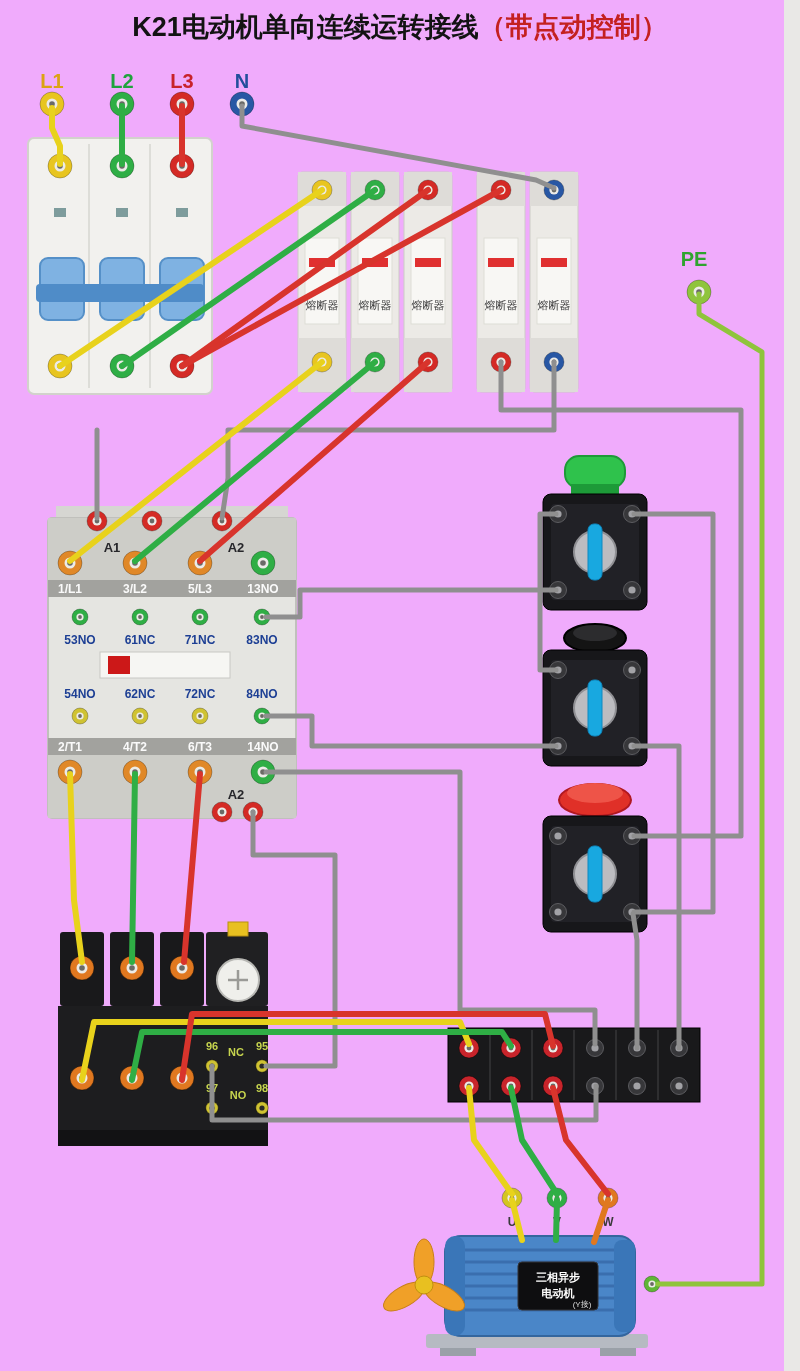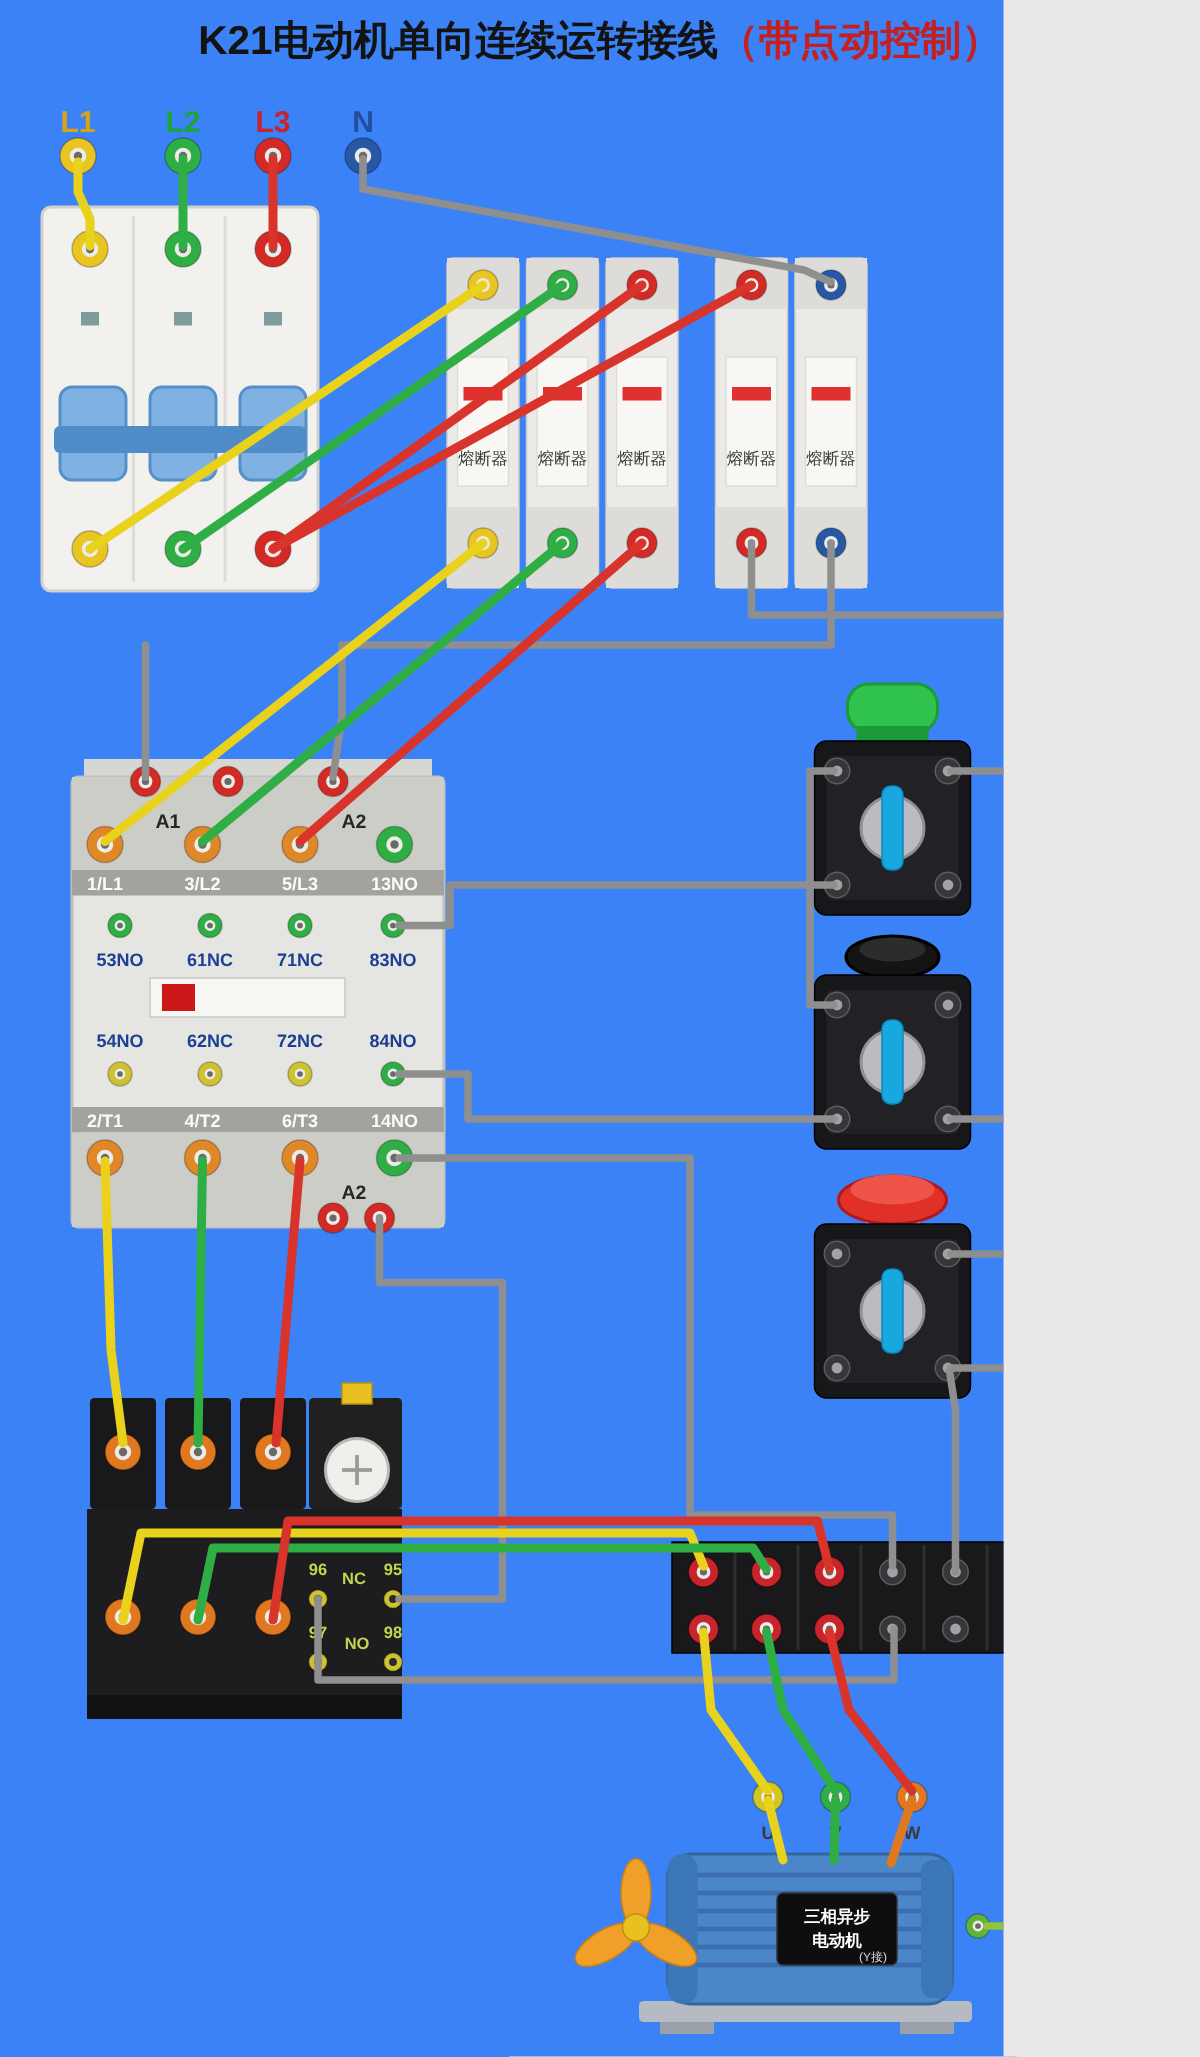--- a/index.html
+++ b/index.html
@@ -1,16 +1,16 @@
 <!DOCTYPE html>
 <html><head>
 <meta charset="utf-8">
 <style>
   html,body{margin:0;padding:0;background:#e9e8e6;}
-  .page{position:relative;width:669px;height:1371px;background:#3b82f6;overflow:hidden;
+  .page{position:relative;width:784px;height:1371px;background:#f0abfc;overflow:hidden;
         font-family:"Liberation Sans",sans-serif;}
   svg text{font-family:"Liberation Sans",sans-serif;}
   .title-main{font-size:27px;font-weight:bold;fill:#131313;}
   .title-paren{font-size:27px;font-weight:bold;fill:#c42020;}
   .lbl-in{font-size:20px;font-weight:bold;text-anchor:middle;}
   .fuse-lbl{font-size:11px;fill:#3a3a3a;text-anchor:middle;}
   .pe-lbl{font-size:20px;font-weight:bold;fill:#2fa32f;text-anchor:middle;}
   .c-coil-lbl{font-size:13px;font-weight:bold;fill:#26262a;text-anchor:middle;}
   .c-band-lbl{font-size:12px;font-weight:bold;fill:#fafafa;text-anchor:middle;}
   .c-aux-lbl{font-size:12px;font-weight:bold;fill:#1d3f94;text-anchor:middle;}

